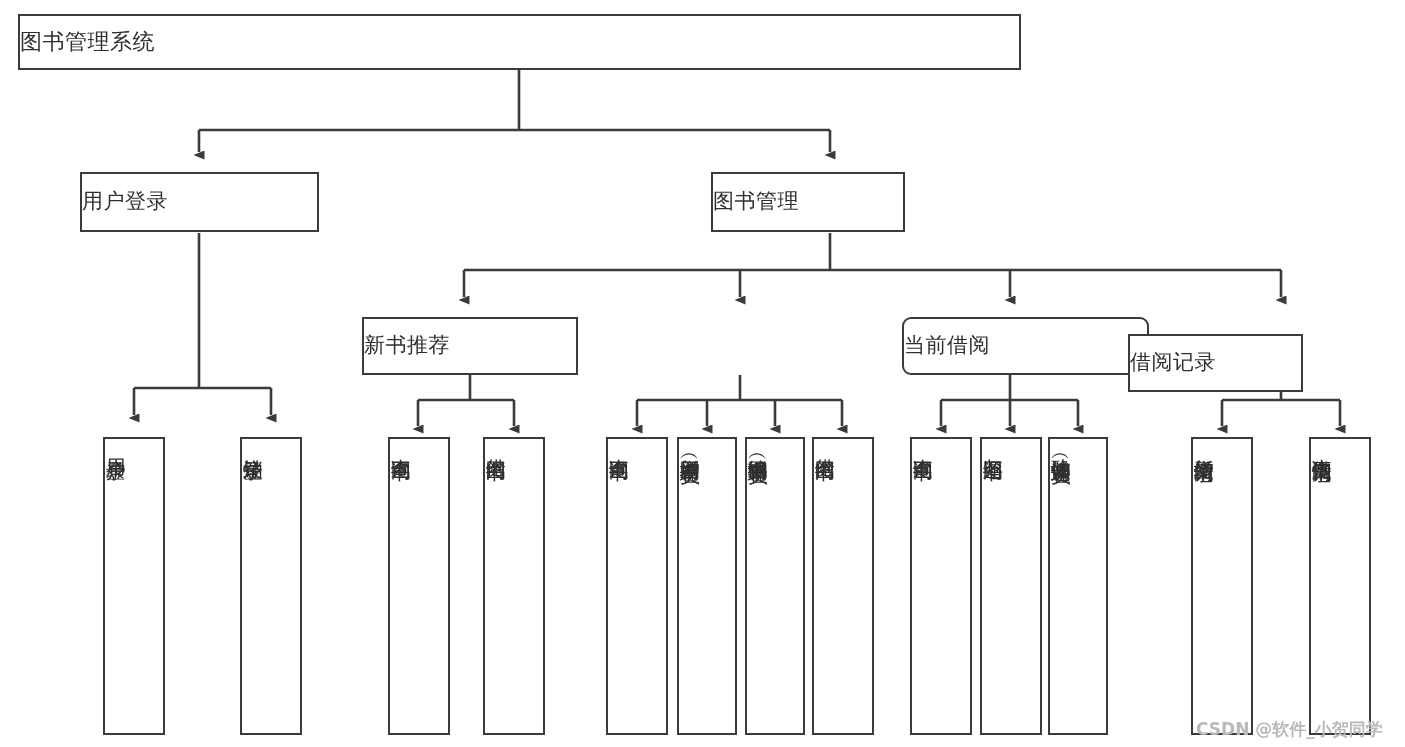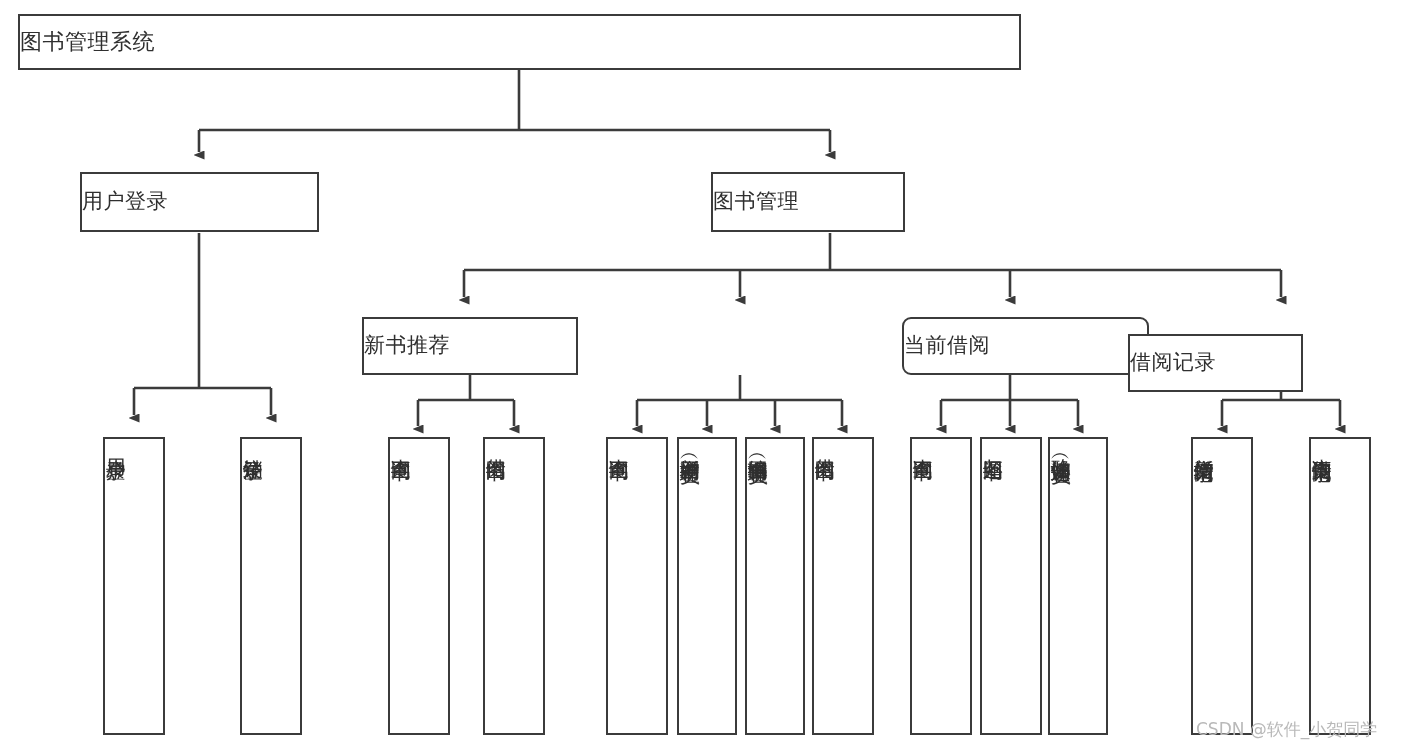--- a/index.html
+++ b/index.html
@@ -67,20 +67,21 @@
   .node.leaf.tall-text {
     align-items: flex-start;
   }
   .watermark {
     position: absolute;
     color: #b9b9b9;
     font-size: 17px;
     font-family: "DejaVu Sans", "Liberation Sans", sans-serif;
     white-space: nowrap;
     user-select: none;
+    font-weight: bold;
   }
 </style>
 </head>
 <body>
 
 <div id="diagram-canvas">
 
   <svg class="edges" viewBox="0 0 1405 747" xmlns="http://www.w3.org/2000/svg">
     <defs>
       <marker id="arrow" markerWidth="9" markerHeight="11" refX="1.5" refY="5.5" orient="auto" markerUnits="userSpaceOnUse">

